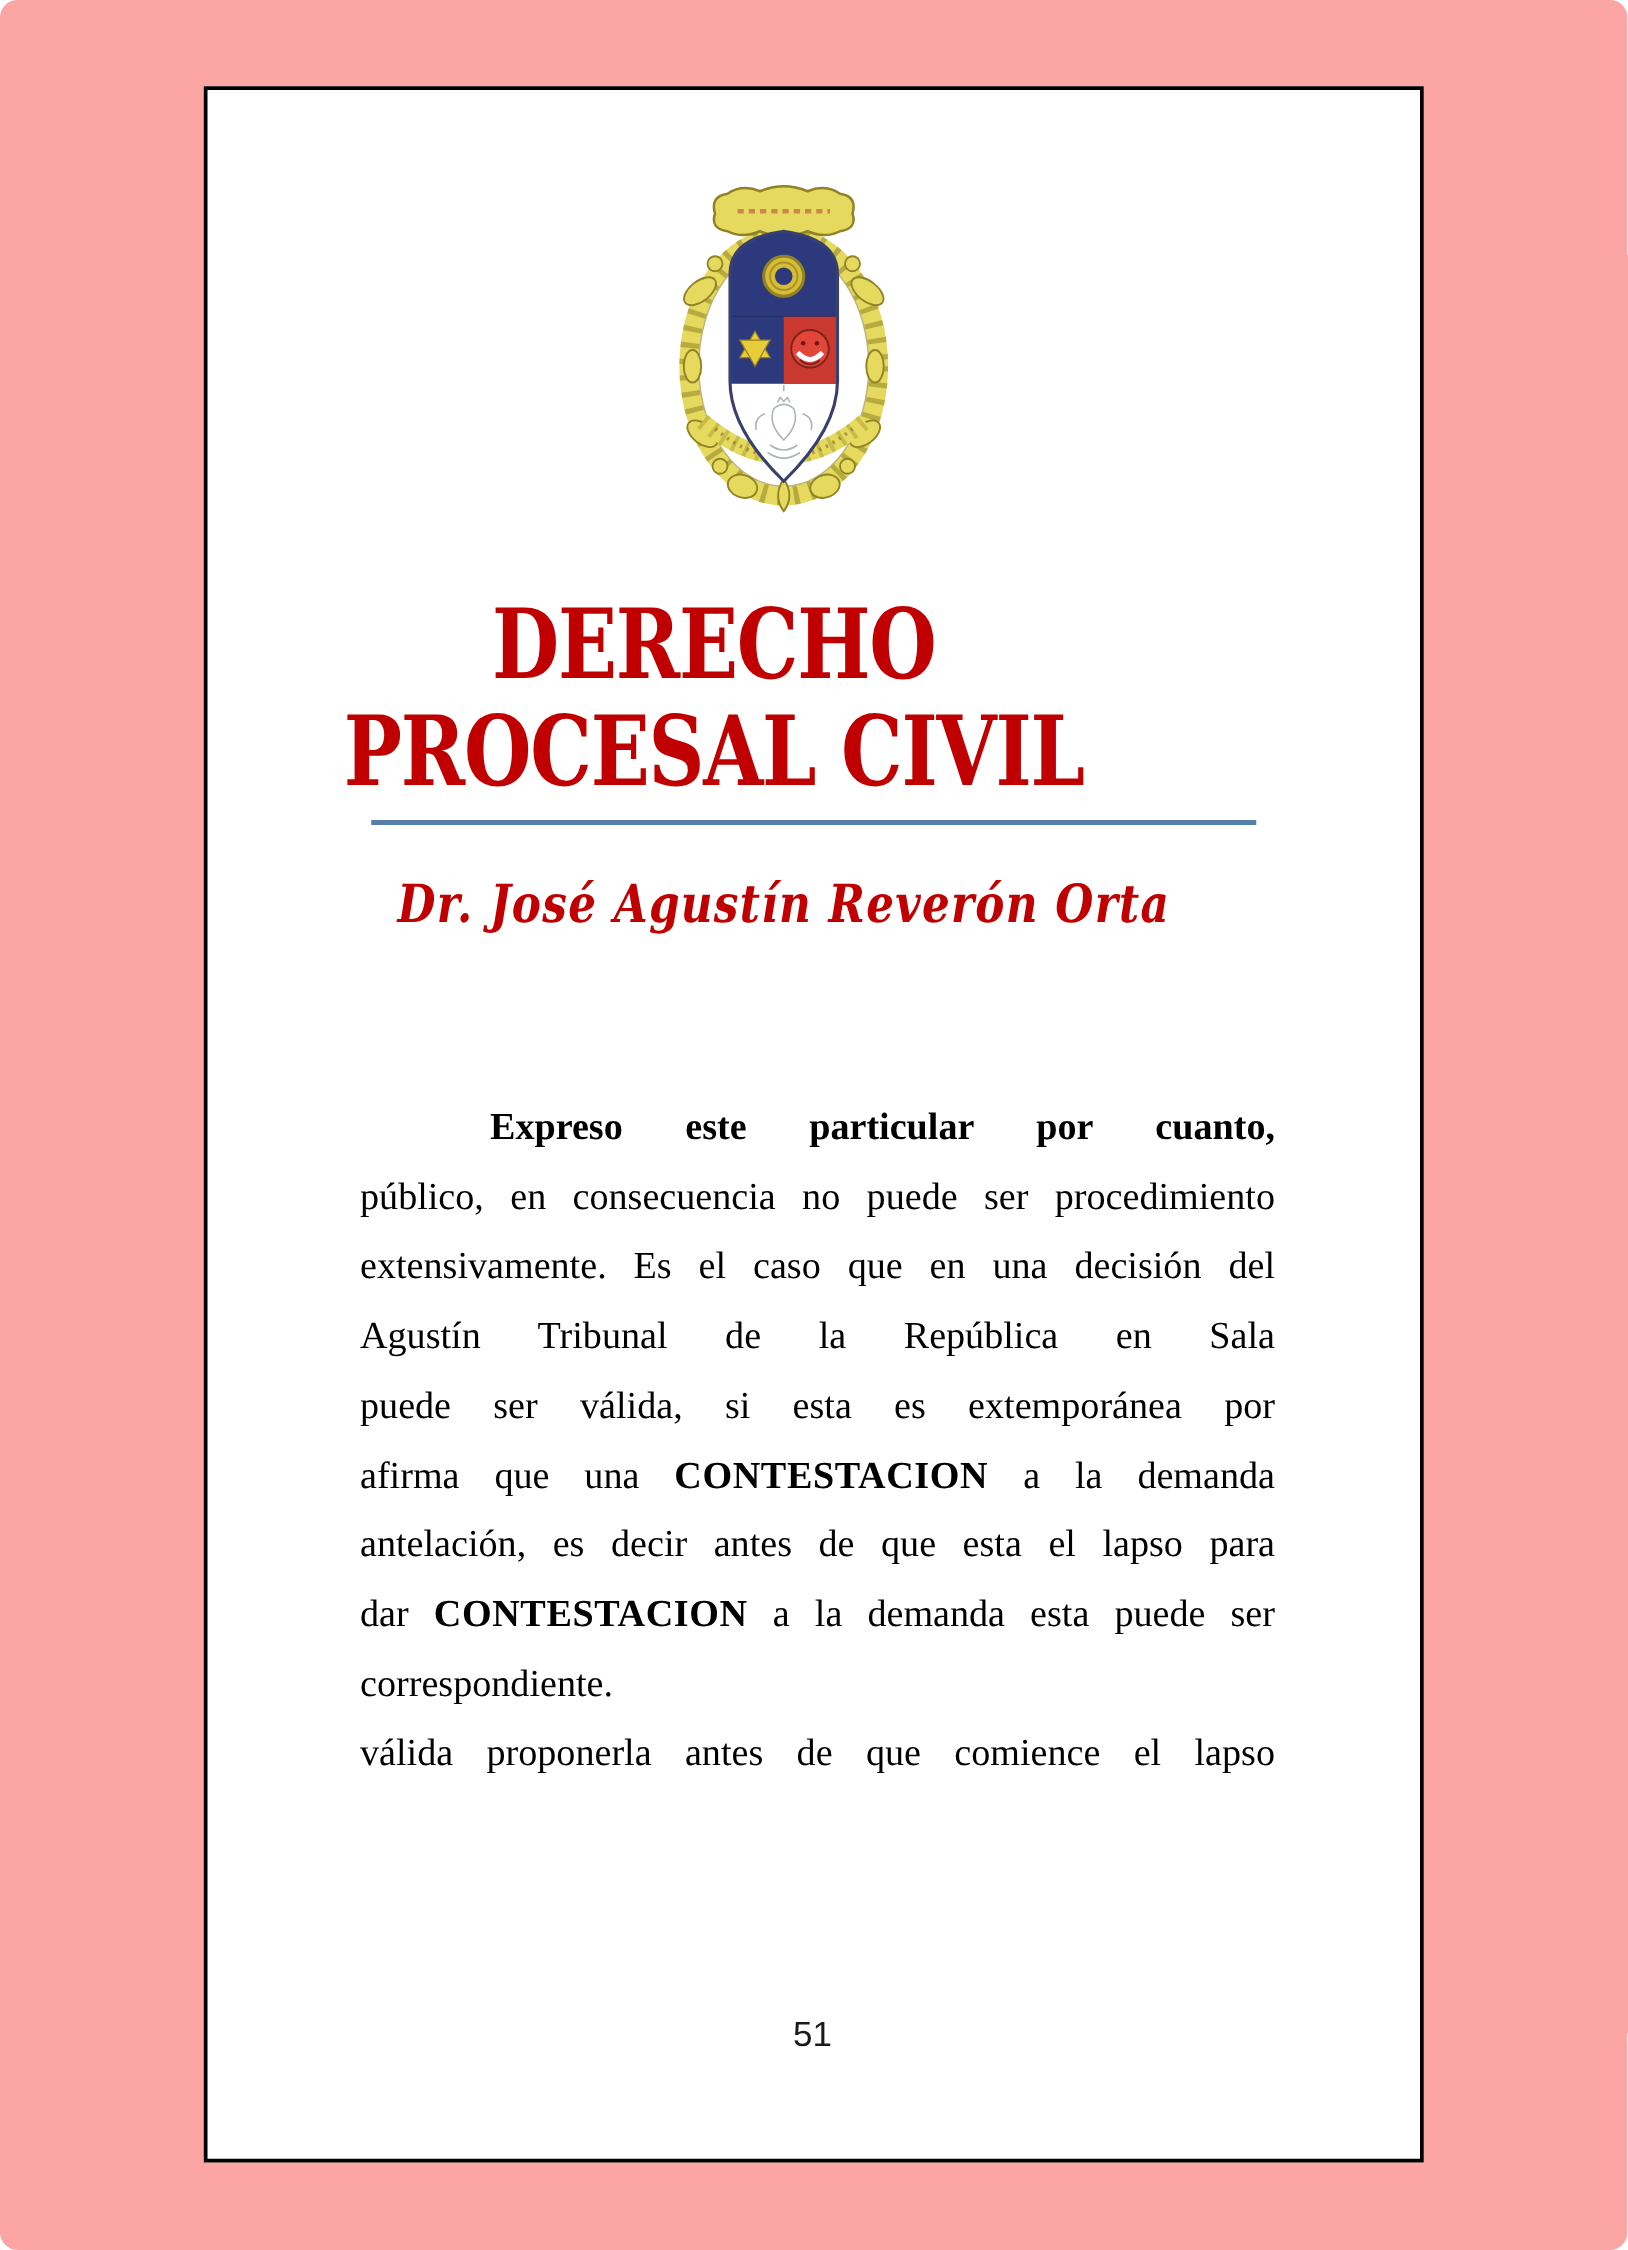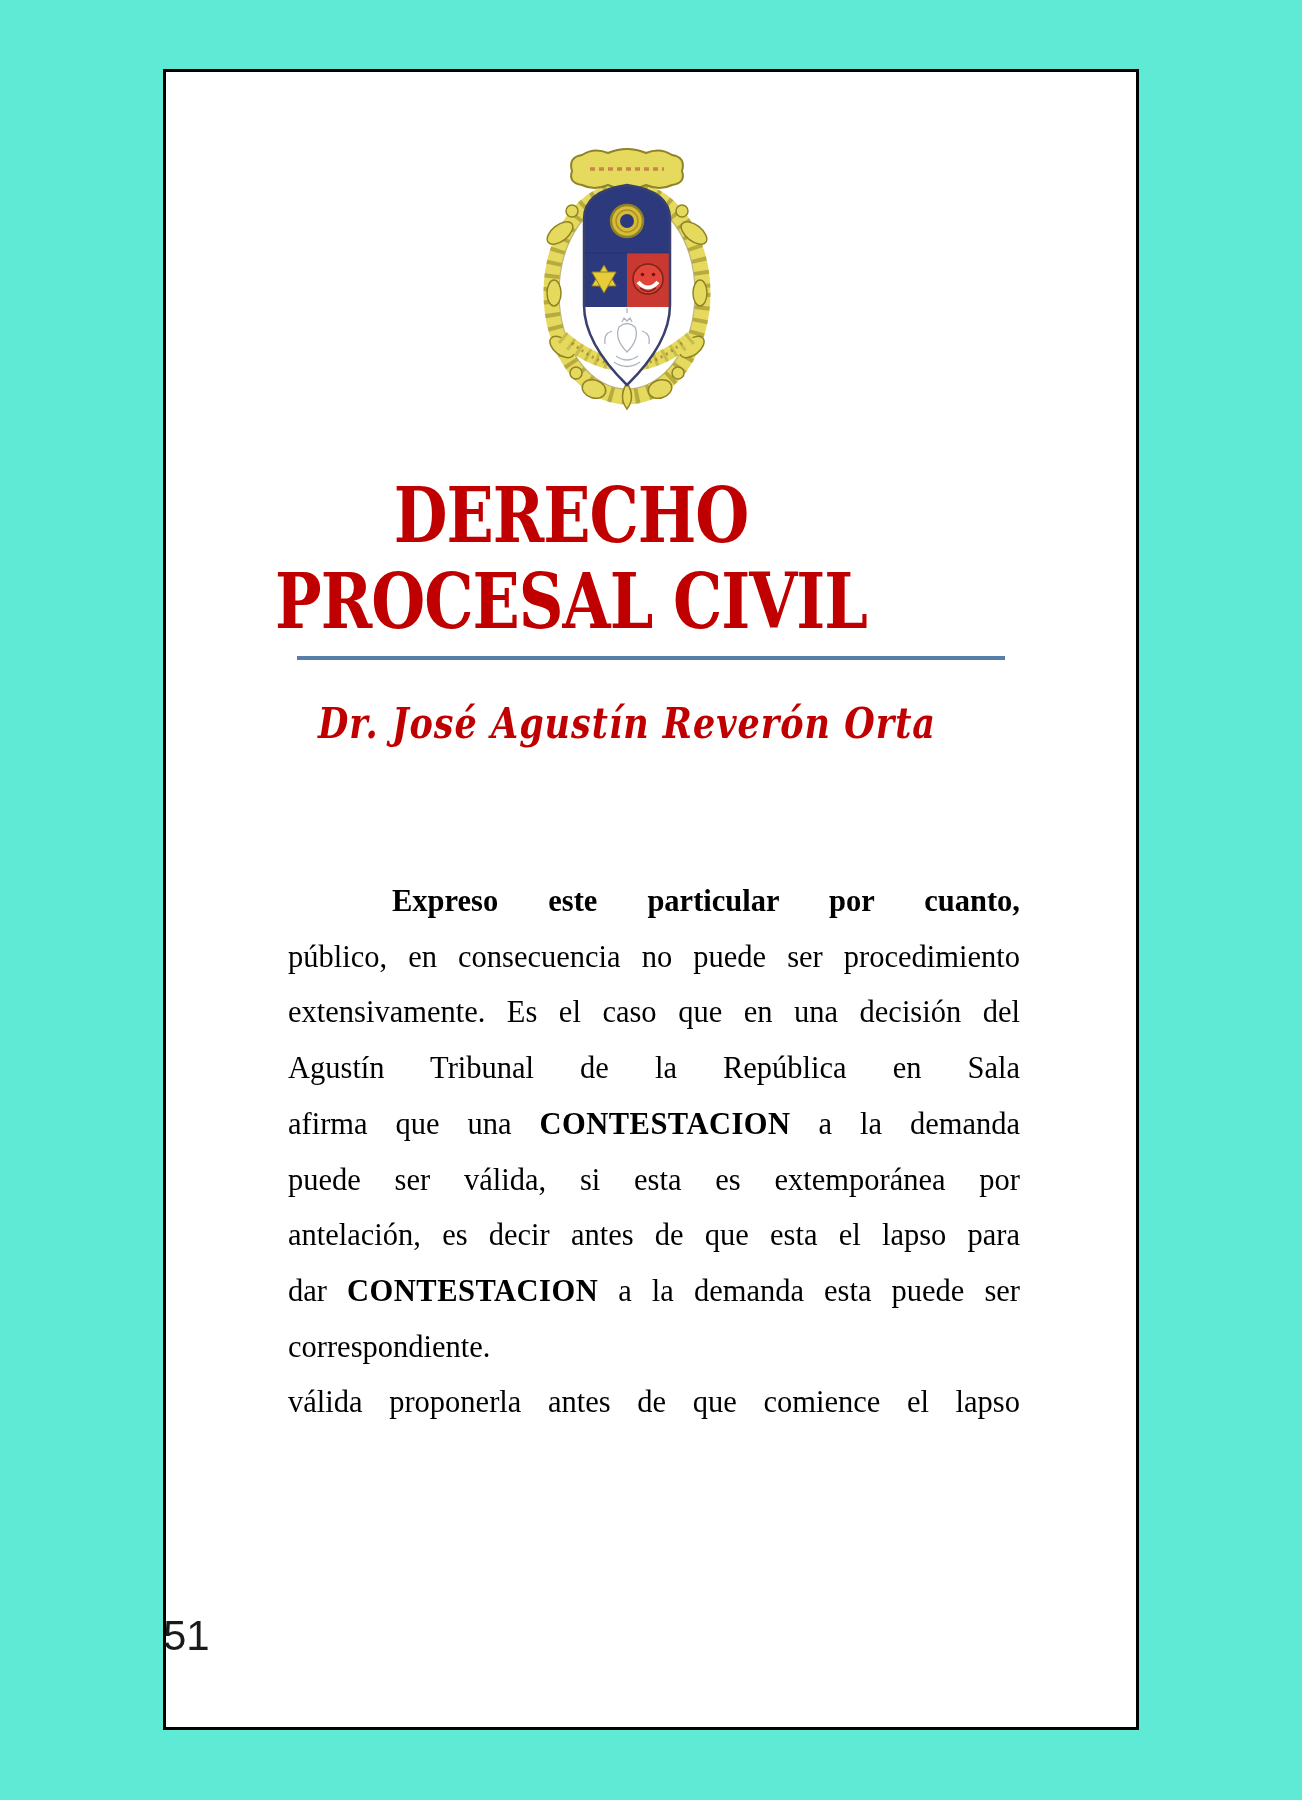--- a/index.html
+++ b/index.html
@@ -1,18 +1,18 @@
 <!DOCTYPE html>
 <html><head>
 <meta charset="utf-8">
 <style>
   html,body { margin:0; padding:0; background:#ffffff; }
   .page {
     position:relative; width:1302px; height:1800px; overflow:hidden;
-    background:#5eead4; font-family:"Liberation Serif", serif;
+    background:#fca5a5; font-family:"Liberation Serif", serif;border-radius:14px;
     --title-red:#C00000; --rule-blue:#567EA6; --text-black:#000000;
     --gold:#E6DA5E; --gold-dark:#8F8326; --navy:#2C3A7D; --em-red:#C9392F;
   }
   .frame {
     position:absolute; left:163px; top:69px; width:970px; height:1655px;
     border:3px solid #000; background:#fff;
   }
   .emblem { position:absolute; left:532px; top:141px; width:190px; height:270px; }
   .title {
     position:absolute; left:171px; top:472px; width:800px; margin:0;
@@ -32,22 +32,22 @@
   }
   .body-par {
     position:absolute; left:288px; top:874px; width:732px;
     font-size:30.5px; line-height:55.7px; color:var(--text-black);
   }
   .body-par .line { text-align:justify; text-align-last:justify; }
   .body-par .line.indent { padding-left:104px;font-weight:bold; }
   .body-par .line.last { text-align-last:left; }
   .body-par b { font-weight:bold; letter-spacing:0.5px; }
   .pagenum {
-    position:absolute; left:163px; top:1612px; width:974px; 
-    font-family:"Liberation Sans", sans-serif; font-size:42px; color:#1a1a1a;
+    position:absolute; left:163px; top:1612px; width:974px; text-align:center;
+    font-family:"Liberation Sans", sans-serif; font-size:28px; color:#1a1a1a;
   }
 </style>
 </head>
 <body>
 
 <div class="page" style="--title-red: #C00000; --rule-blue: #567EA6; --text-black: #000000; --gold: #E6DA5E; --gold-dark: #8F8326; --navy: #2C3A7D; --em-red: #C9392F;">
   <div class="frame"></div>
 
   <svg class="emblem" viewBox="0 0 190 270" xmlns="http://www.w3.org/2000/svg">
 
@@ -138,22 +138,22 @@
 
   <div class="rule"></div>
 
   <div class="author">Dr. José Agustín Reverón Orta</div>
 
   <div class="body-par">
       <div class="line indent"><span>Expreso este particular por cuanto,</span></div>
       <div class="line"><span>público, en consecuencia no puede ser procedimiento</span></div>
       <div class="line"><span>extensivamente. Es el caso que en una decisión del</span></div>
       <div class="line"><span>Agustín Tribunal de la República en Sala</span></div>
+      <div class="line"><span>puede ser  válida, si esta es extemporánea por</span></div>
       <div class="line"><span>afirma que una </span><b>CONTESTACION</b><span> a la demanda</span></div>
-      <div class="line"><span>puede ser  válida, si esta es extemporánea por</span></div>
       <div class="line"><span>antelación, es decir antes de que esta el lapso para</span></div>
       <div class="line"><span>dar </span><b>CONTESTACION</b><span> a la demanda esta puede ser</span></div>
       <div class="line last"><span>correspondiente.</span></div>
       <div class="line"><span>válida proponerla antes de que comience el lapso</span></div>
     </div>
 
   <div class="pagenum">51</div>
 </div>
 
 </body></html>

